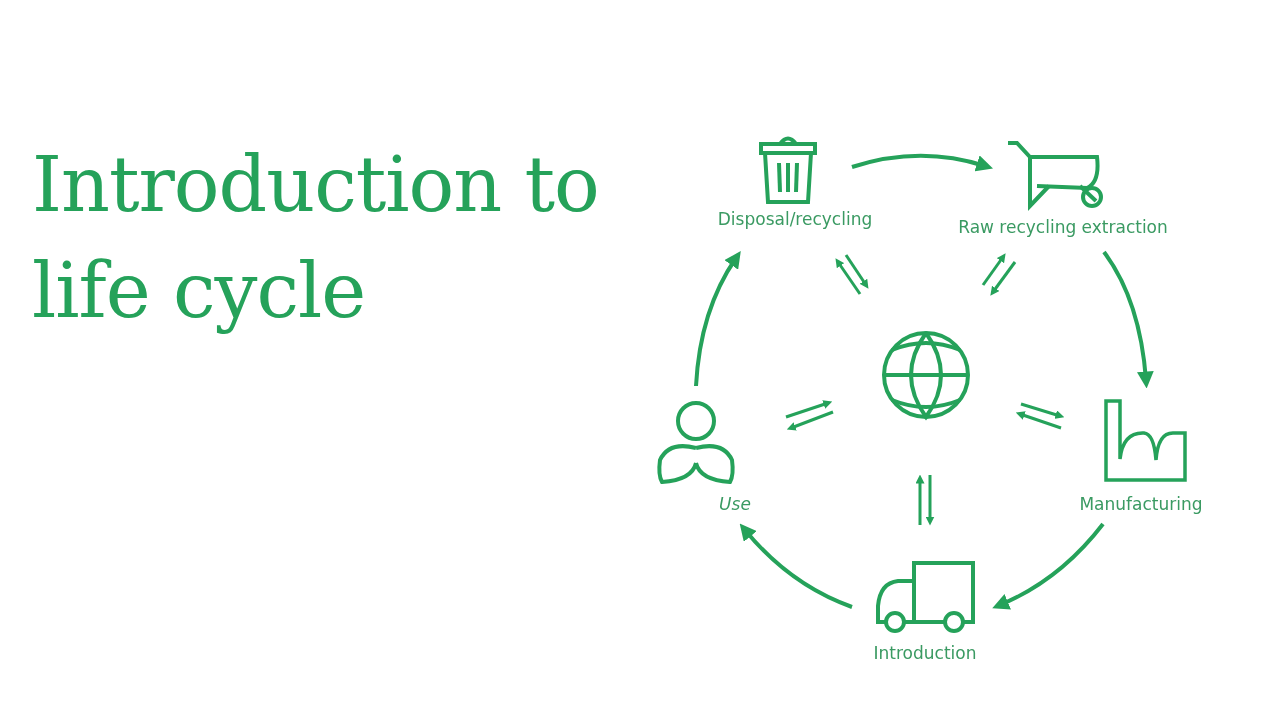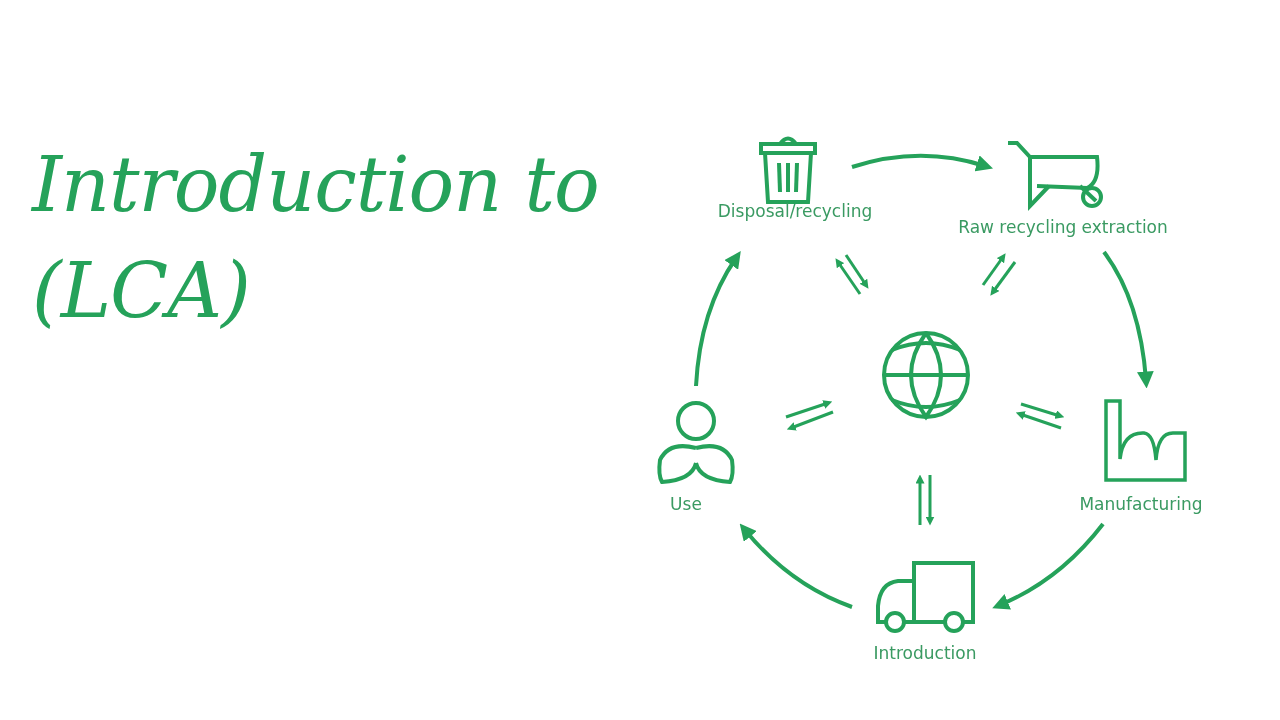--- a/index.html
+++ b/index.html
@@ -3,33 +3,33 @@
   <meta charset="utf-8">
   <style>
     html, body { margin: 0; padding: 0; background: #ffffff; }
     body { width: 1280px; height: 720px; position: relative; overflow: hidden; }
     .title {
       position: absolute; left: 32px; top: 132px;
       font-family: "DejaVu Serif", "Liberation Serif", serif;
       color: #25a25a; font-size: 76px; line-height: 106px;
       letter-spacing: -1px;
     }
-    .title div { white-space: nowrap; font-style: italic; }
+    .title div { white-space: nowrap; }
     svg.diagram { position: absolute; left: 0; top: 0; }
     .lbl {
       position: absolute; font-family: "DejaVu Sans", "Liberation Sans", sans-serif;
       font-size: 17px; color: #3a9a62; white-space: nowrap; transform: translateX(-50%);
     }
   </style>
 </head>
 <body>
 
 <div class="title">
   <div>Introduction to</div>
-  <div>(LCA)</div>
+  <div>life cycle</div>
 </div>
 
 <svg class="diagram" width="1280" height="720" viewBox="0 0 1280 720">
   <defs>
     <marker id="ah" viewBox="0 0 10 10" refX="5" refY="5" markerWidth="4.2" markerHeight="4.2" orient="auto">
       <path d="M0,0 L10,5 L0,10 z" fill="#25a25a"></path>
     </marker>
     <marker id="sh" viewBox="0 0 10 10" refX="5" refY="5" markerWidth="3" markerHeight="3" orient="auto">
       <path d="M0,0 L10,5 L0,10 z" fill="#25a25a"></path>
     </marker>
@@ -101,17 +101,17 @@
     <circle cx="954" cy="622" r="9" fill="#ffffff"></circle>
   </g>
 
   <g fill="none" stroke="#25a25a" stroke-width="4">
     <circle cx="696" cy="421" r="18"></circle>
     <path d="M696,448 Q669,441 660,460 Q658,475 662,482 Q692,480 696,463"></path>
     <path d="M696,448 Q723,441 732,460 Q734,475 730,482 Q700,480 696,463"></path>
   </g>
 </svg>
 
-<div class="lbl" style="left:795px; top:201px;">Disposal/recycling</div>
+<div class="lbl" style="left:795px; top:209px;">Disposal/recycling</div>
 <div class="lbl" style="left:1063px; top:217px;">Raw recycling extraction</div>
 <div class="lbl" style="left:1141px; top:494px;">Manufacturing</div>
 <div class="lbl" style="left:925px; top:643px;">Introduction</div>
-<div class="lbl" style="left:686px; top:494px;">Use</div>
+<div class="lbl" style="left:735px; top:494px;font-style:italic;">Use</div>
 
 </body></html>

